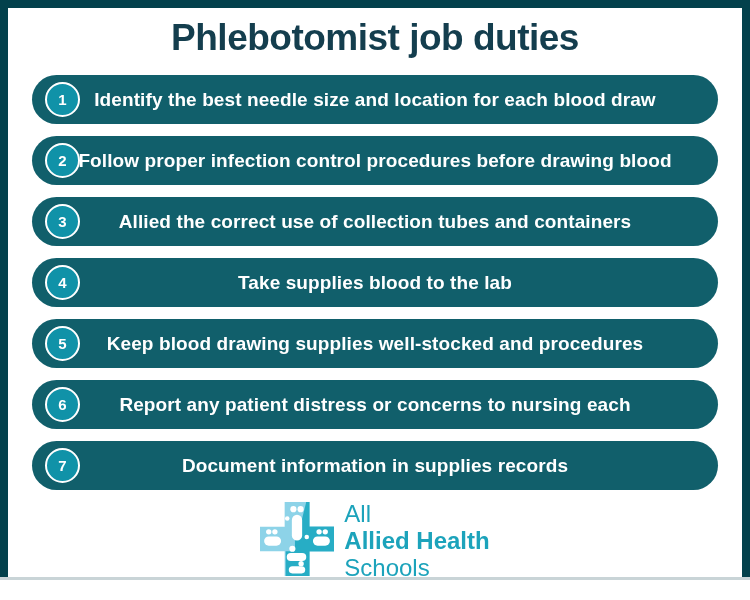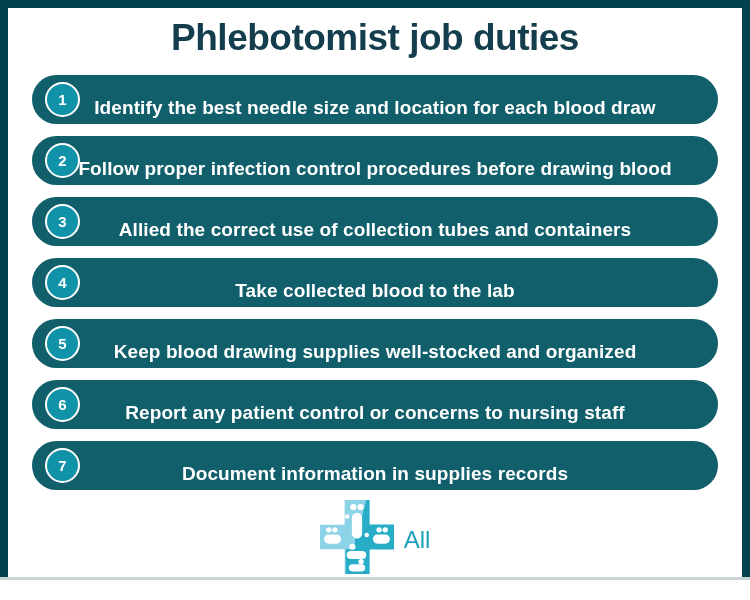--- a/index.html
+++ b/index.html
@@ -62,21 +62,21 @@
     border: 2.5px solid #ffffff;
     display: flex;
     align-items: center;
     justify-content: center;
     color: #ffffff;
     font-size: 15px;
     font-weight: 700;
   }
   .duty-text {
     position: absolute;
-    left: 0; right: 0; top: 8px;
+    left: 0; right: 0; top: 0;
     height: 49px;
     display: flex;
     align-items: center;
     justify-content: center;
     text-align: center;
     color: #ffffff;
     font-size: 19px;
     font-weight: 700;
     letter-spacing: 0.1px;
   }
@@ -112,29 +112,29 @@
   <div class="duty-bar r1">
     <span class="num-circle">2</span>
     <span class="duty-text">Follow proper infection control procedures before drawing blood</span>
   </div>
   <div class="duty-bar r2">
     <span class="num-circle">3</span>
     <span class="duty-text">Allied the correct use of collection tubes and containers</span>
   </div>
   <div class="duty-bar r3">
     <span class="num-circle">4</span>
-    <span class="duty-text">Take collected blood to the lab</span>
+    <span class="duty-text">Take supplies blood to the lab</span>
   </div>
   <div class="duty-bar r4">
     <span class="num-circle">5</span>
-    <span class="duty-text">Keep blood drawing supplies well-stocked and organized</span>
+    <span class="duty-text">Keep blood drawing supplies well-stocked and procedures</span>
   </div>
   <div class="duty-bar r5">
     <span class="num-circle">6</span>
-    <span class="duty-text">Report any patient control or concerns to nursing staff</span>
+    <span class="duty-text">Report any patient distress or concerns to nursing each</span>
   </div>
   <div class="duty-bar r6">
     <span class="num-circle">7</span>
     <span class="duty-text">Document information in supplies records</span>
   </div>
 
   <div class="logo">
     <span>
       <svg width="74" height="74" viewBox="0 0 72 72">
         <defs>
@@ -171,15 +171,17 @@
           <circle cx="31.5" cy="45.5" r="3"></circle>
           <rect x="26" y="49.5" width="19" height="8" rx="4"></rect>
 
           <circle cx="40" cy="60" r="2.6"></circle>
           <rect x="28" y="62.5" width="16" height="7" rx="3.5"></rect>
         </g>
       </svg>
     </span>
     <span class="logo-text">
       <span style="display:block">All</span>
+      <span style="display:block" class="bold">Allied Health</span>
+      <span style="display:block">Schools</span>
     </span>
   </div>
 </div>
 
 </body></html>

